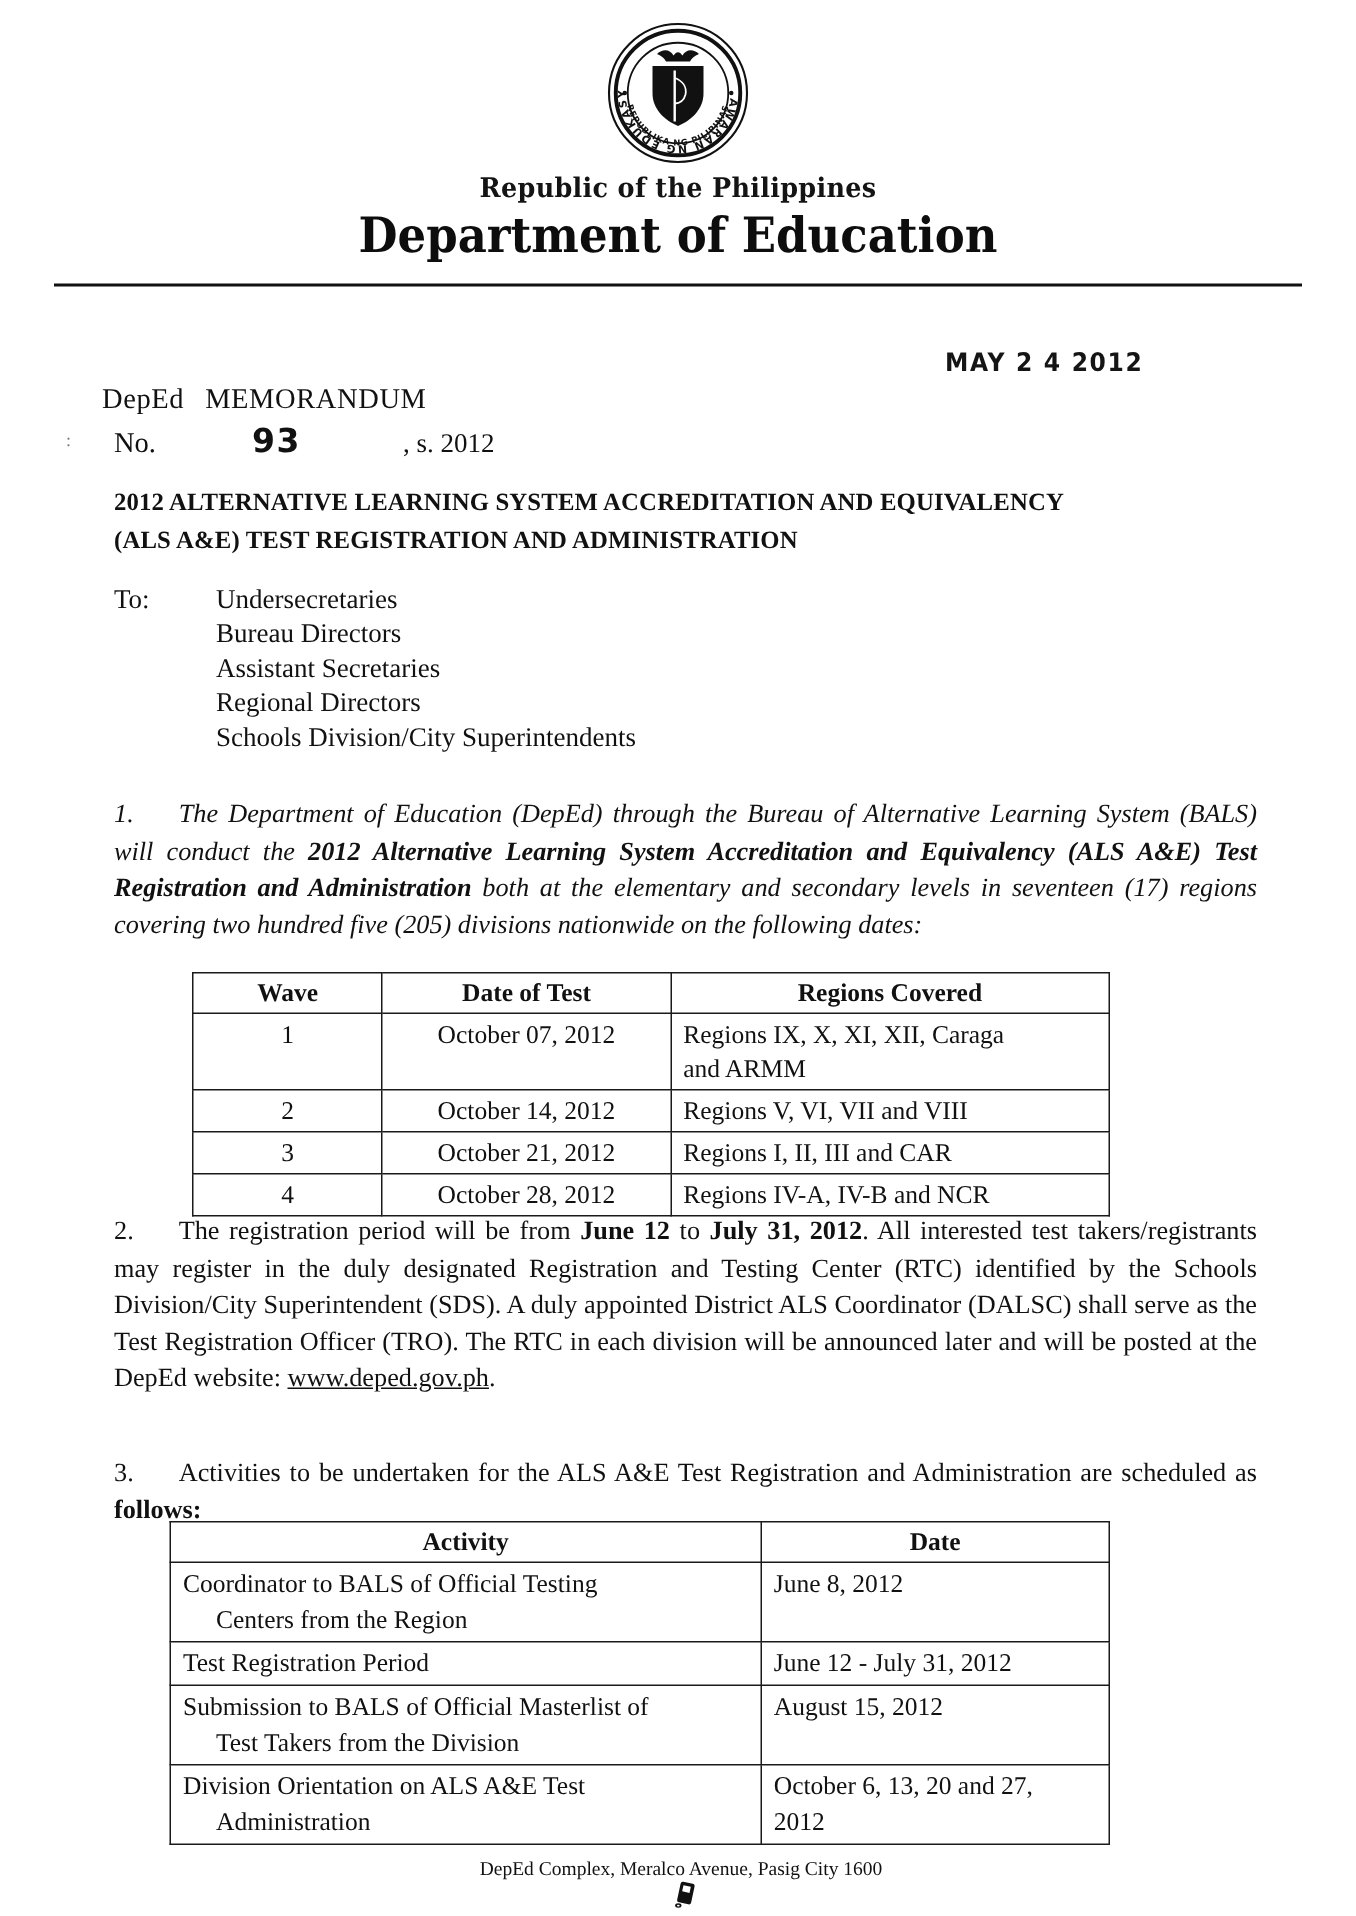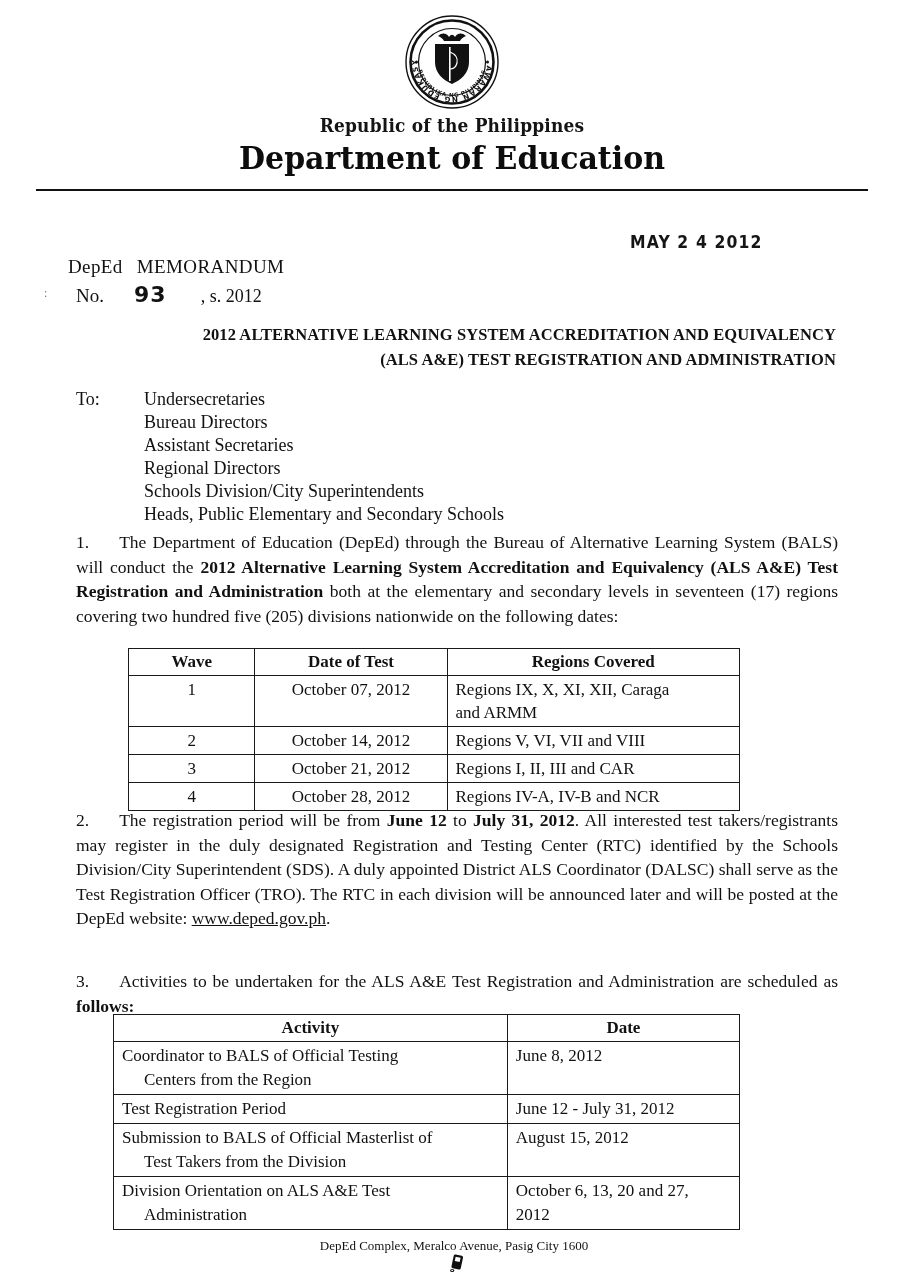--- a/index.html
+++ b/index.html
@@ -83,20 +83,21 @@
     letter-spacing: 0.4px;
   }
   .memo-label .w1 { margin-right: 14px; }
   .memo-no-row {
     position: absolute;
     left: 76px;
     top: 282px;
     font-size: 19px;
     display: flex;
     align-items: baseline;
+    gap: 34px;
   }
   .memo-no-row .no-word { width: 58px; display: inline-block; }
   .memo-number {
     font-family: "DejaVu Sans", "Liberation Sans", sans-serif;
     font-weight: bold;
     font-size: 22px;
     letter-spacing: 1px;
     margin-right: 34px;
   }
   .memo-series { font-size: 18px; }
@@ -107,21 +108,21 @@
     font-size: 12px;
     color: #777;
   }
 
   
   .title-block {
     position: absolute;
     left: 76px;
     top: 322px;
     width: 760px;
-    text-align: right;
+    text-align: left;
     font-weight: bold;
     font-size: 16.5px;
     letter-spacing: 0.1px;
     line-height: 25px;
   }
 
   
   .to-block {
     position: absolute;
     left: 76px;
@@ -141,21 +142,21 @@
     font-size: 17.5px;
     line-height: 24.5px;
     text-align: justify;
     text-justify: inter-word;
   }
   .para .num { }
   .para .indent { display: inline-block; width: 30px; }
   .para b { font-weight: bold; }
   .para u { text-decoration: underline; }
 
-  #para1 { top: 530px; }
+  #para1 { top: 530px; font-style: italic; }
   #para2 { top: 808px; }
   #para3 { top: 953px; margin-top: 16px; }
 
   
   table.doc-table {
     position: absolute;
     border-collapse: collapse;
     font-size: 17px;
     background: #fff;
   }
@@ -263,21 +264,20 @@
 
   <div class="to-block">
     <div class="to-row">
       <div class="to-label">To:</div>
       <div class="to-list">
         <div>Undersecretaries</div>
         <div>Bureau Directors</div>
         <div>Assistant Secretaries</div>
         <div>Regional Directors</div>
         <div>Schools Division/City Superintendents</div>
-        <div>Heads, Public Elementary and Secondary Schools</div>
       </div>
     </div>
   </div>
 
   <div class="para" id="para1">
     <span class="num">1.</span><span class="indent"></span><span>The Department of Education (DepEd) through the Bureau of Alternative Learning System (BALS) will conduct the </span><b>2012 Alternative Learning System Accreditation and Equivalency (ALS A&amp;E) Test Registration and Administration</b><span> both at the elementary and secondary levels in seventeen (17) regions covering two hundred five (205) divisions nationwide on the following dates:</span>
   </div>
 
   <table class="doc-table" id="table1">
     <thead>

